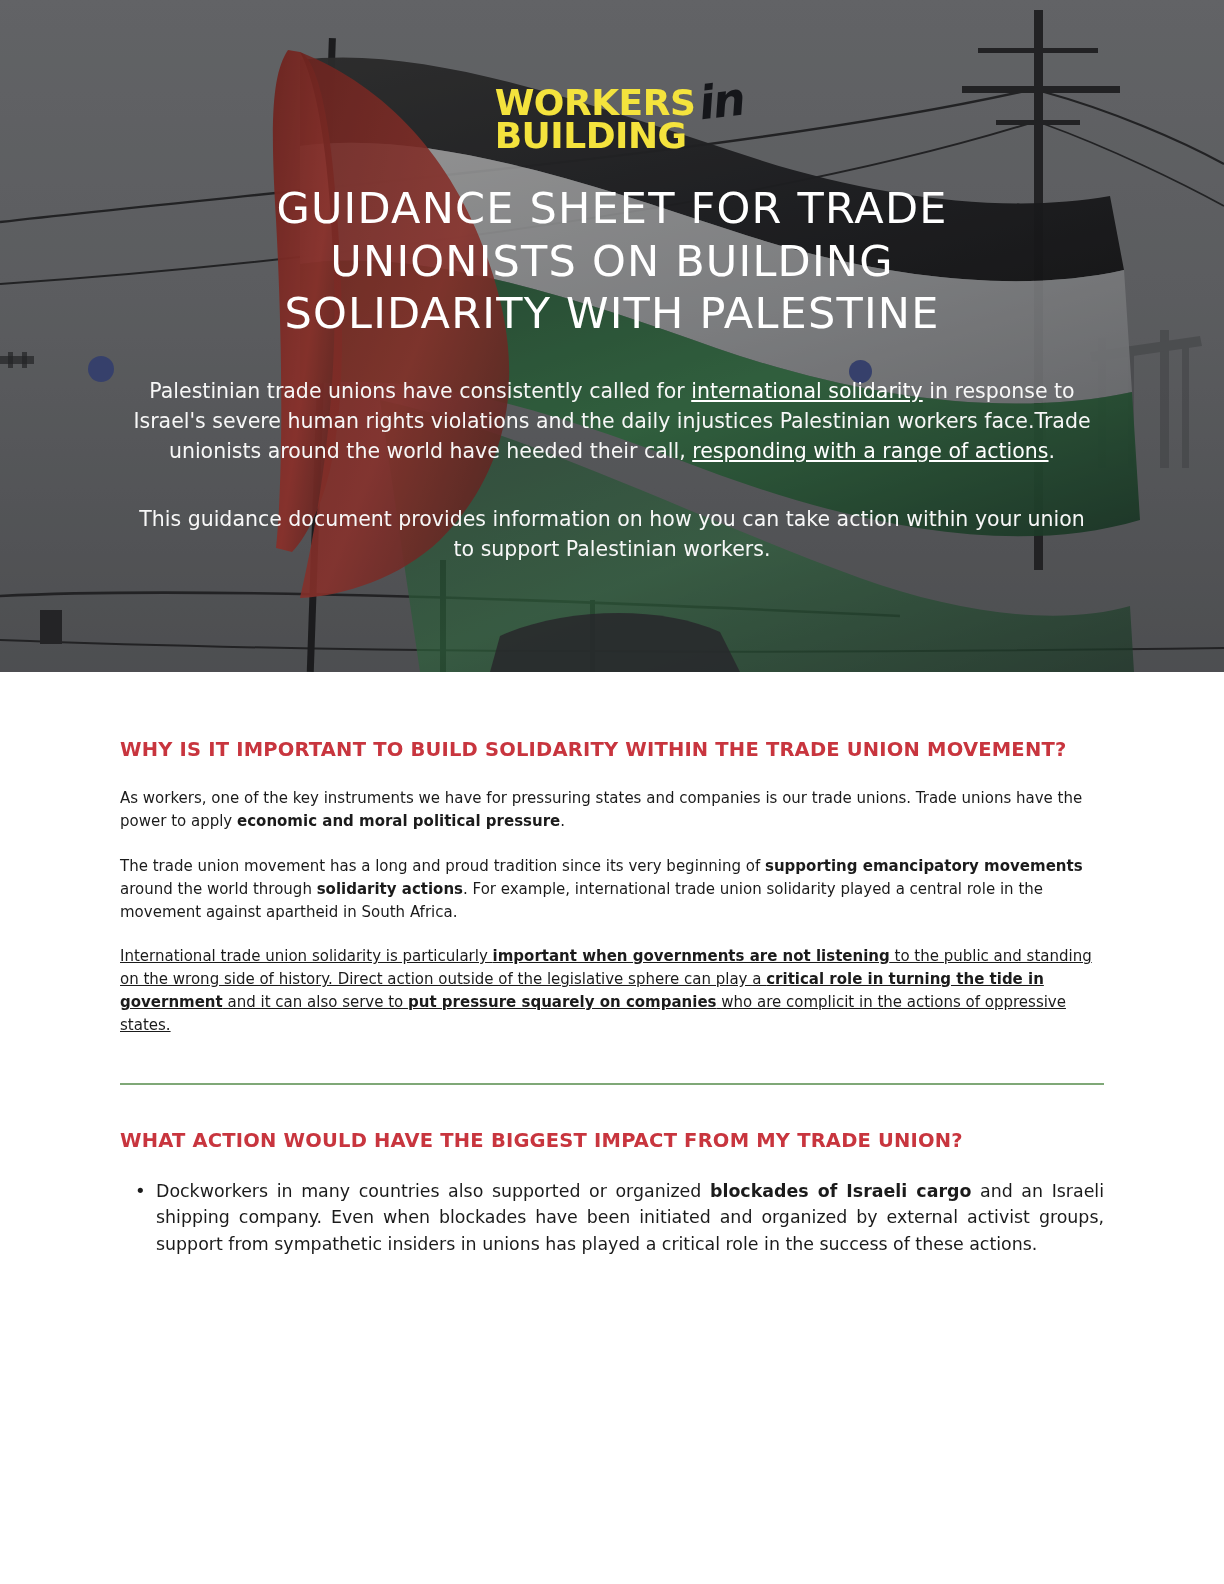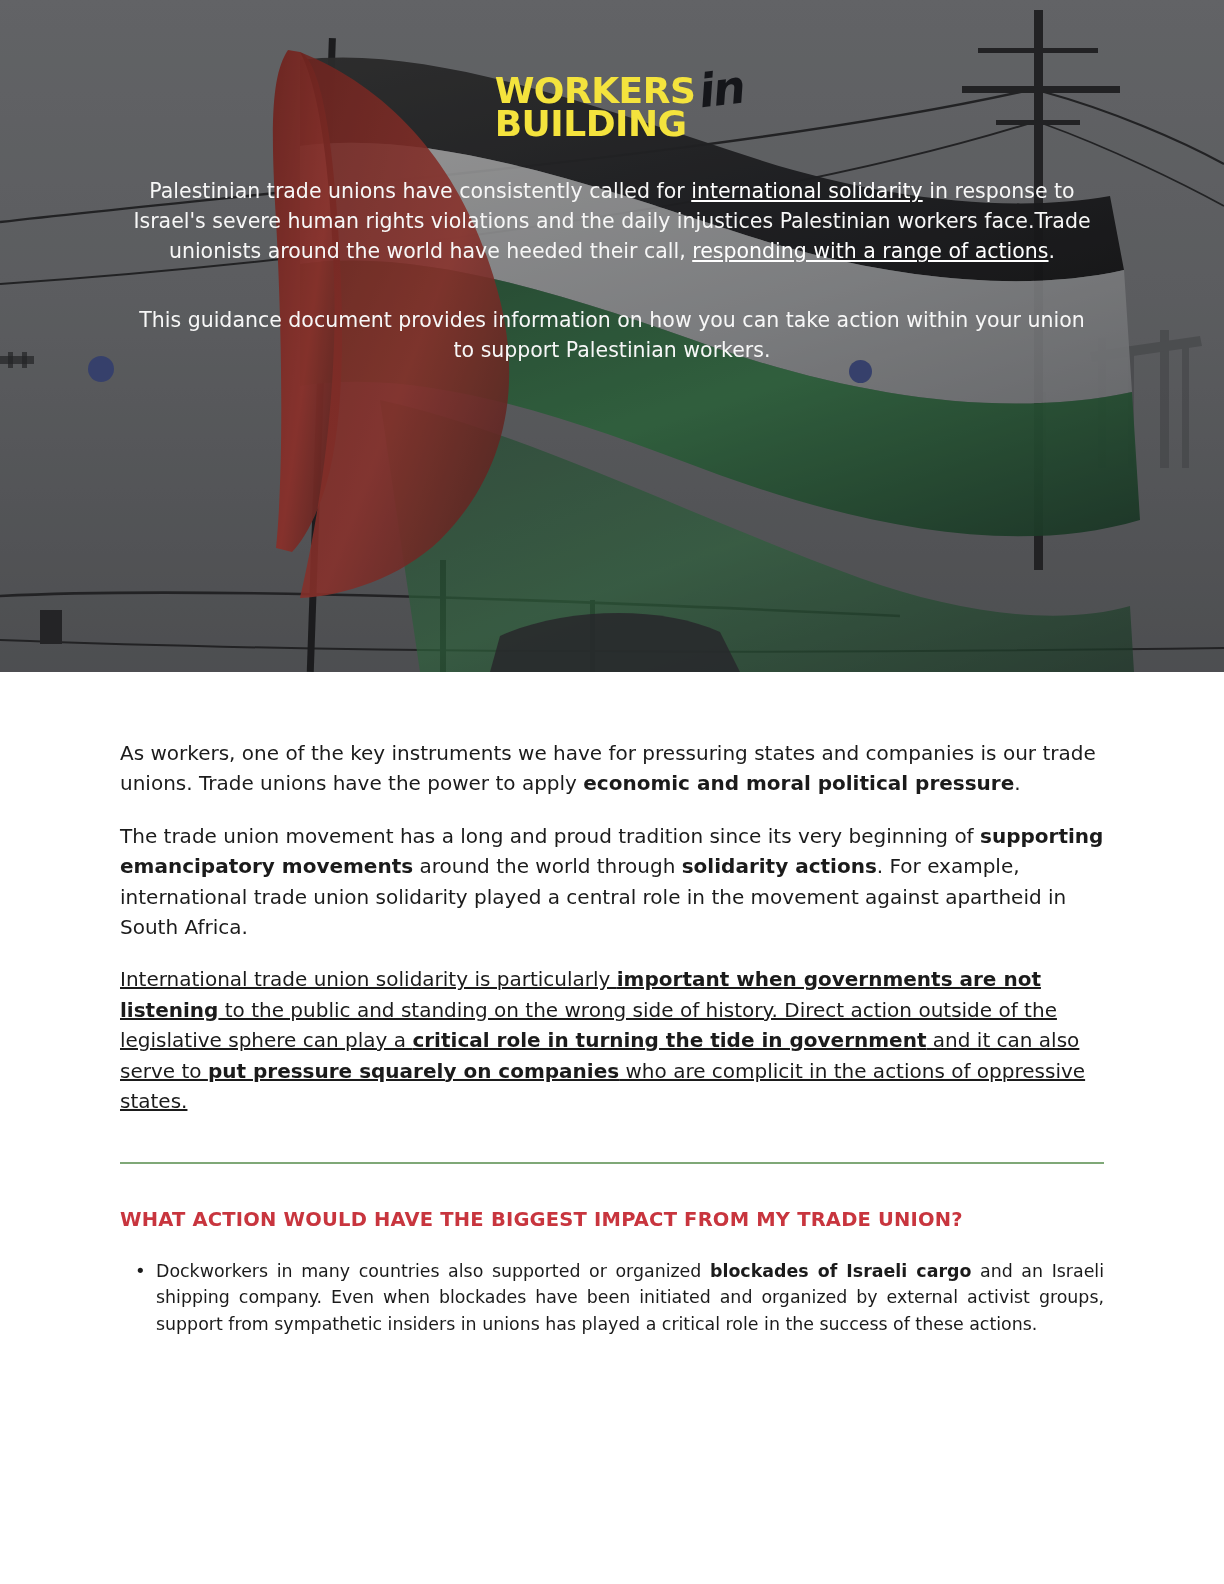--- a/index.html
+++ b/index.html
@@ -44,21 +44,21 @@
     border-radius: 50%;
     background: #36406b;
   }
   .dot-left  { left: 88px;  top: 356px; width: 26px; height: 26px; }
   .dot-right { left: 849px; top: 360px; width: 23px; height: 23px; }
 
   .hero-content {
     position: relative;
     z-index: 5;
     width: 100%;
-    padding: 0 64px;
+    padding: 12px 64px;
     text-align: center;
   }
 
   
   .logo {
     position: relative;
     display: inline-block;
     margin-top: 74px;
     text-align: left;
     line-height: 0.92;
@@ -124,21 +124,21 @@
     font-weight: 700;
     font-size: 19.5px;
     letter-spacing: 0.2px;
     color: #c8353e;
     text-transform: uppercase;
     margin: 0 0 26px 0;
     line-height: 1.2;
   }
   .body-p {
     font-family: "DejaVu Sans", sans-serif;
-    font-size: 20px;
+    font-size: 15px;
     line-height: 1.52;
     color: #1b1b1b;
     margin: 0 0 22px 0;
   }
   .body-p:last-child { margin-bottom: 12px; text-decoration: underline; }
   .body-p b, .body-p strong { font-weight: 700; }
   .justify { text-align: justify; }
 
   .divider {
     height: 2px;
@@ -275,30 +275,32 @@
   <span class="blue-dot dot-right"></span>
 
   <div class="hero-content">
 
     <div class="logo">
       <span class="logo-line logo-line-1">WORKERS</span>
       <span class="logo-line logo-line-2">BUILDING</span>
       <span class="logo-in">in</span>
     </div>
 
+    <h1 class="hero-title">GUIDANCE SHEET FOR TRADE UNIONISTS ON BUILDING SOLIDARITY WITH PALESTINE</h1>
 
     <p class="hero-para"><span>Palestinian trade unions have consistently called for </span><a class="hero-link" href="#">international solidarity</a><span> in response to Israel's severe human rights violations and the daily injustices Palestinian workers face.Trade unionists around the world have heeded their call, </span><a class="hero-link" href="#">responding with a range of actions</a><span>.</span></p>
 
     <p class="hero-para second">This guidance document provides information on how you can take action within your union to support Palestinian workers.</p>
   </div>
 </header>
 
 <main class="content">
 
   <section>
+    <h2 class="section-heading">WHY IS IT IMPORTANT TO BUILD SOLIDARITY WITHIN THE TRADE UNION MOVEMENT?</h2>
 
     <p class="body-p"><span>As workers, one of the key instruments we have for pressuring states and companies is our trade unions. Trade unions have the power to apply </span><b>economic and moral political pressure</b><span>.</span></p>
 
     <p class="body-p"><span>The trade union movement has a long and proud tradition since its very beginning of </span><b>supporting emancipatory movements</b><span> around the world through </span><b>solidarity actions</b><span>. For example, international trade union solidarity played a central role in the movement against apartheid in South Africa.</span></p>
 
     <p class="body-p"><span>International trade union solidarity is particularly </span><b>important when governments are not listening</b><span> to the public and standing on the wrong side of history. Direct action outside of the legislative sphere can play a </span><b>critical role in turning the tide in government</b><span> and it can also serve to </span><b>put pressure squarely on companies</b><span> who are complicit in the actions of oppressive states.</span></p>
   </section>
 
   <hr class="divider">
 

